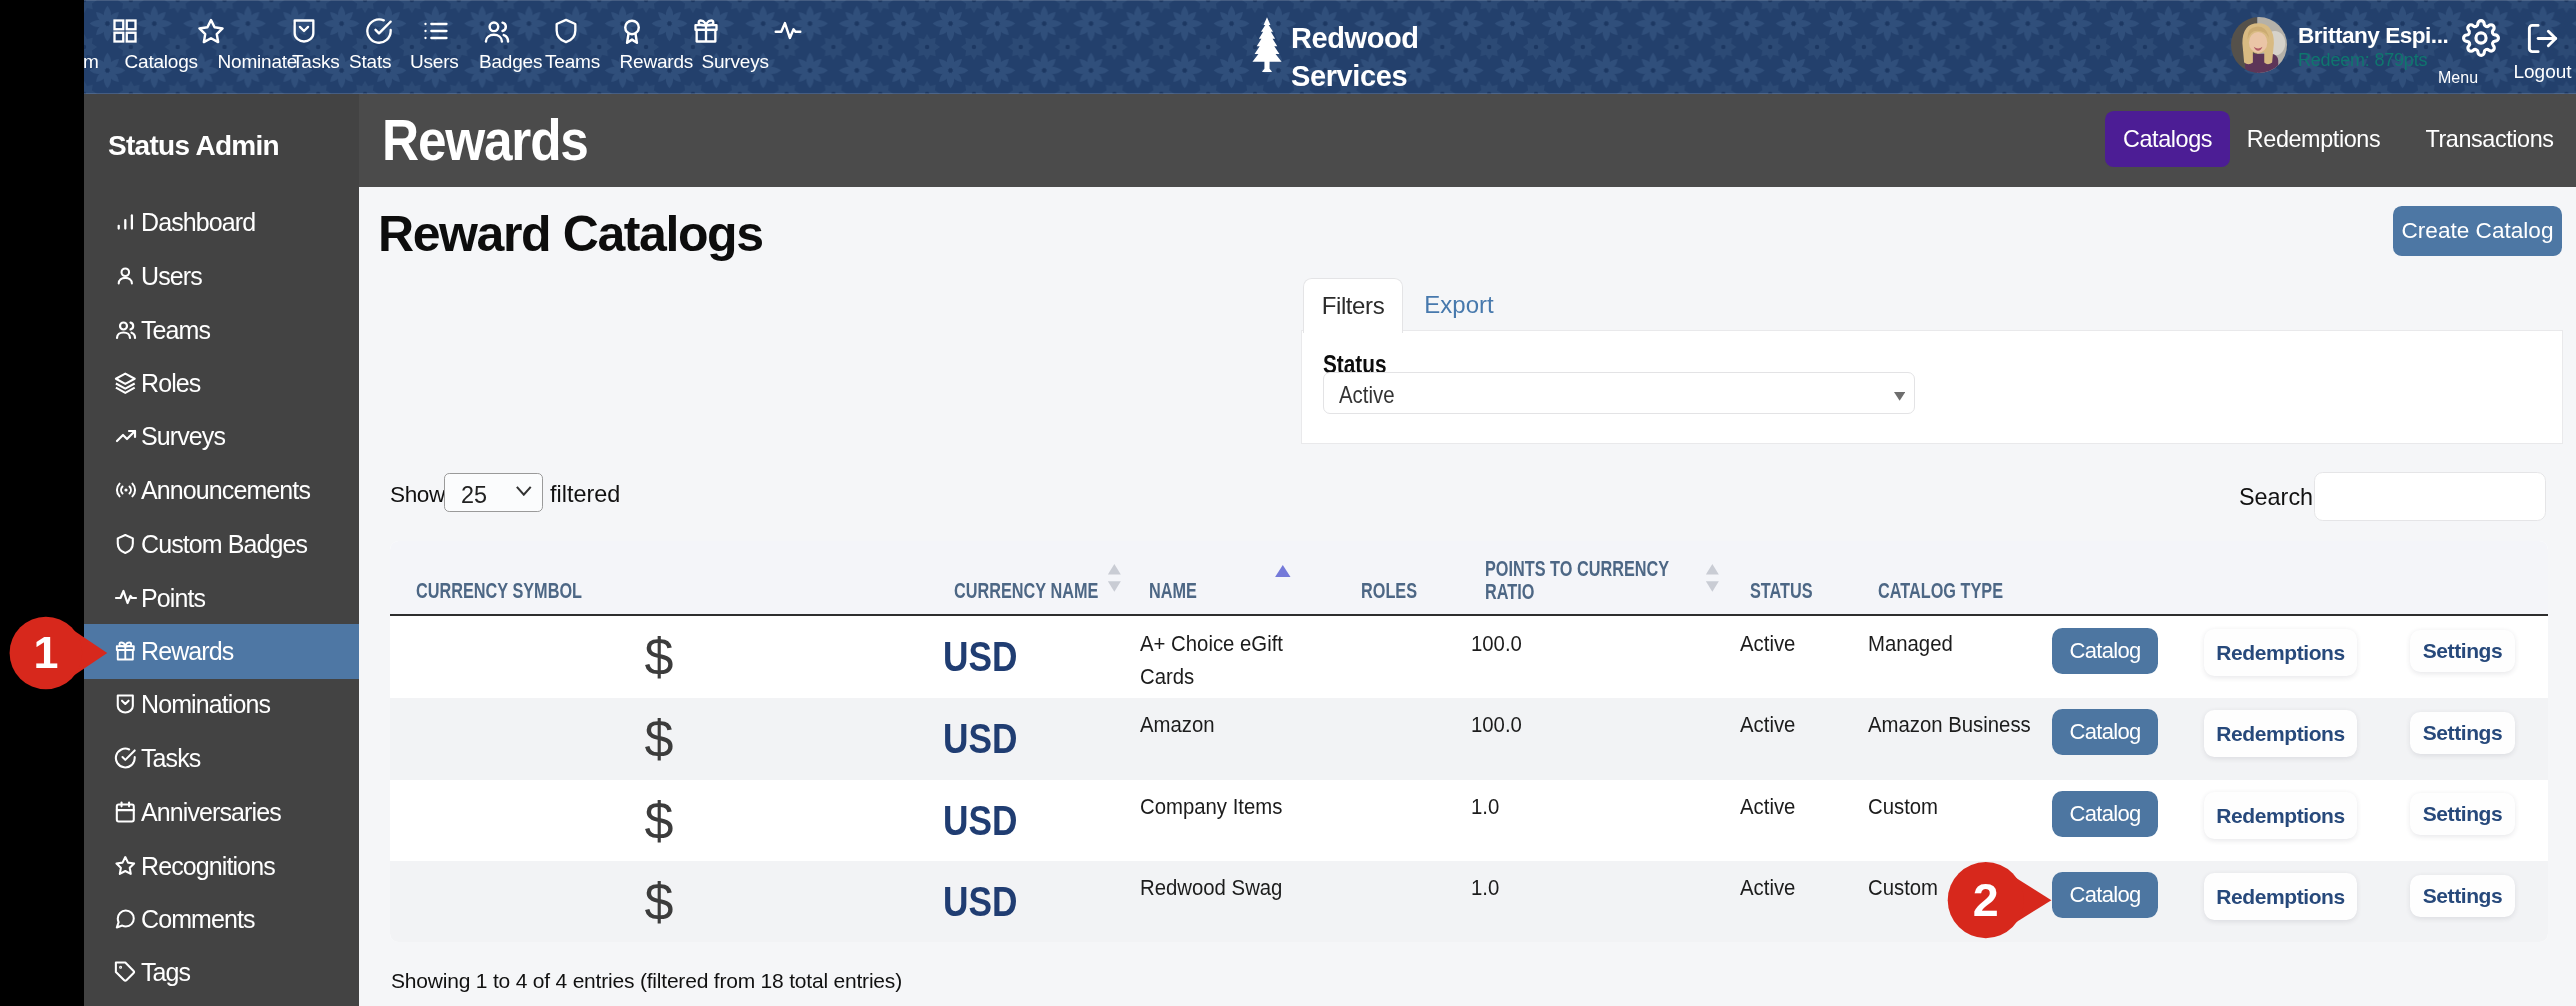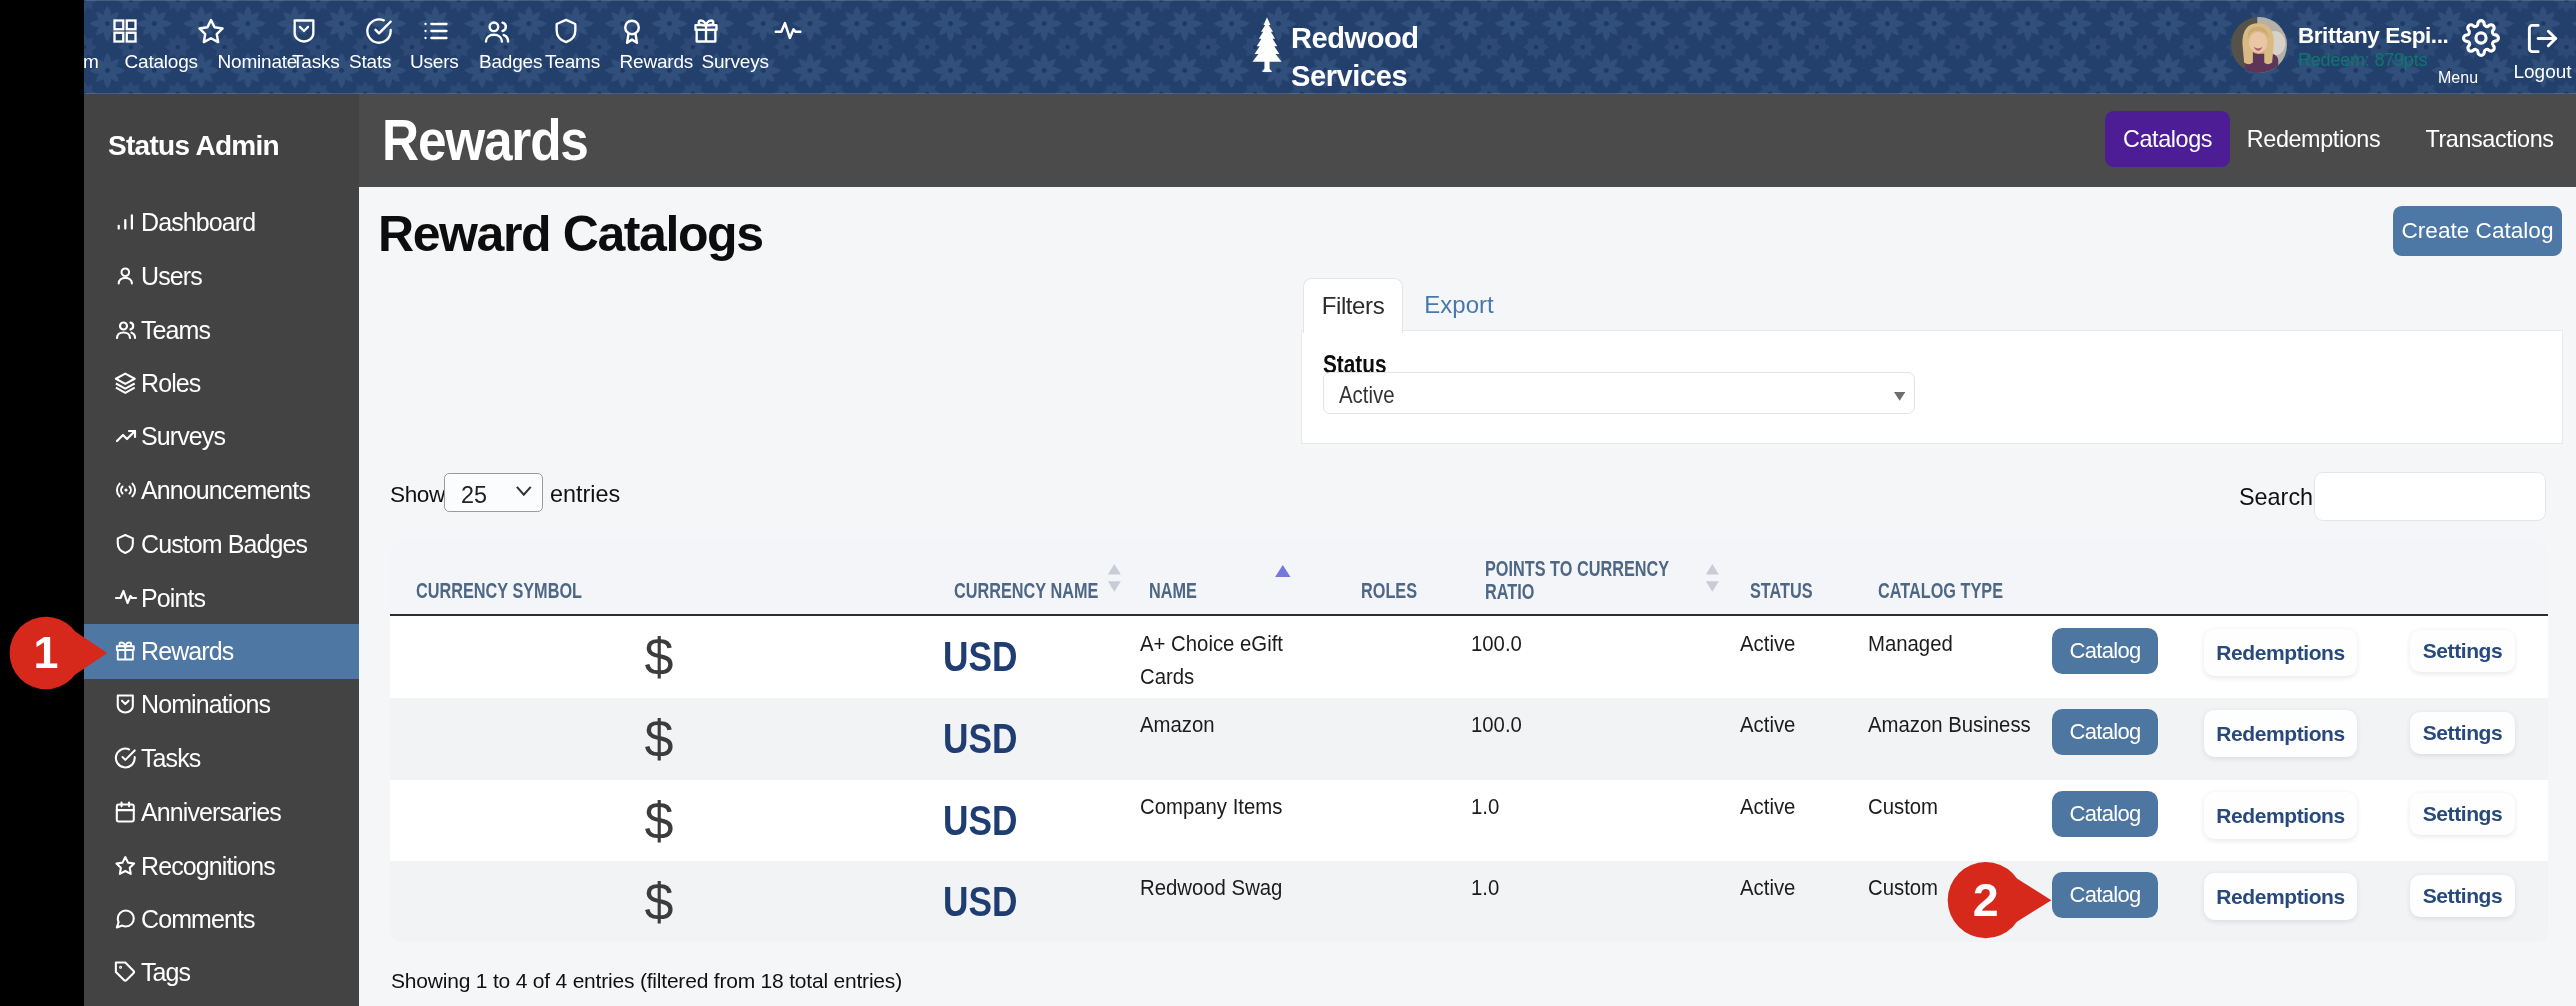--- a/index.html
+++ b/index.html
@@ -310,21 +310,21 @@
 <svg class="abs" style="left:1894px;top:392px" width="11.3" height="8.7" viewBox="0 0 13 10">
     <polygon points="0,0 13,0 6.5,10" fill="#6e6e6e"></polygon>
   </svg>
 
 <div class="abs" style="left:390px;top:482px;color:#111;font-size:22.6px;letter-spacing:-0.4px">Show</div>
 <div class="abs" style="left:444px;top:473px;width:99px;height:39px;background:#fbfcfd;border:1.7px solid #9a9a9a;border-radius:5.2px"></div>
 <div class="abs" style="left:461px;top:482px;color:#222;font-size:23.4px">25</div>
 <svg class="abs" style="left:516px;top:486px" width="15.6" height="10.4" fill="none" stroke="#333" stroke-width="2.4" viewBox="0 0 18 12">
     <polyline points="1,1 9,10 17,1"></polyline>
   </svg>
-<div class="abs" style="left:550px;top:481px;color:#111;font-size:23.4px">entries</div>
+<div class="abs" style="left:550px;top:481px;color:#111;font-size:23.4px">filtered</div>
 <div class="abs" style="left:2239px;top:484px;color:#111;font-size:23.4px">Search:</div>
 <div class="abs" style="left:2314px;top:472px;width:232px;height:49px;background:#fff;border:1.7px solid #e5e5e7;border-radius:8.7px"></div>
 
 <div class="abs" style="left:391px;top:969px;color:#111;font-size:21px;letter-spacing:-0.2px">Showing 1 to 4 of 4 entries (filtered from 18 total entries)</div>
 <div class="abs" style="left:390px;top:541px;width:2158px;height:401px;background:#fff;border-radius:8.7px;overflow:hidden">
 <div class="abs" style="left:0;top:0;width:2158px;height:75px;background:#f4f5f9;border-bottom:2.6px solid #2e2e2e"></div>
 <div class="abs" style="left:26px;top:37px;color:#4d6785;font-size:22.6px;font-weight:bold;letter-spacing:0px;transform:scaleX(0.72);transform-origin:0 50%;white-space:nowrap">CURRENCY SYMBOL</div>
 <div class="abs" style="left:564px;top:37px;color:#4d6785;font-size:22.6px;font-weight:bold;letter-spacing:0px;transform:scaleX(0.72);transform-origin:0 50%;white-space:nowrap">CURRENCY NAME</div>
 <div class="abs" style="left:759px;top:37px;color:#4d6785;font-size:22.6px;font-weight:bold;letter-spacing:0px;transform:scaleX(0.72);transform-origin:0 50%;white-space:nowrap">NAME</div>
 <div class="abs" style="left:971px;top:37px;color:#4d6785;font-size:22.6px;font-weight:bold;letter-spacing:0px;transform:scaleX(0.72);transform-origin:0 50%;white-space:nowrap">ROLES</div>

